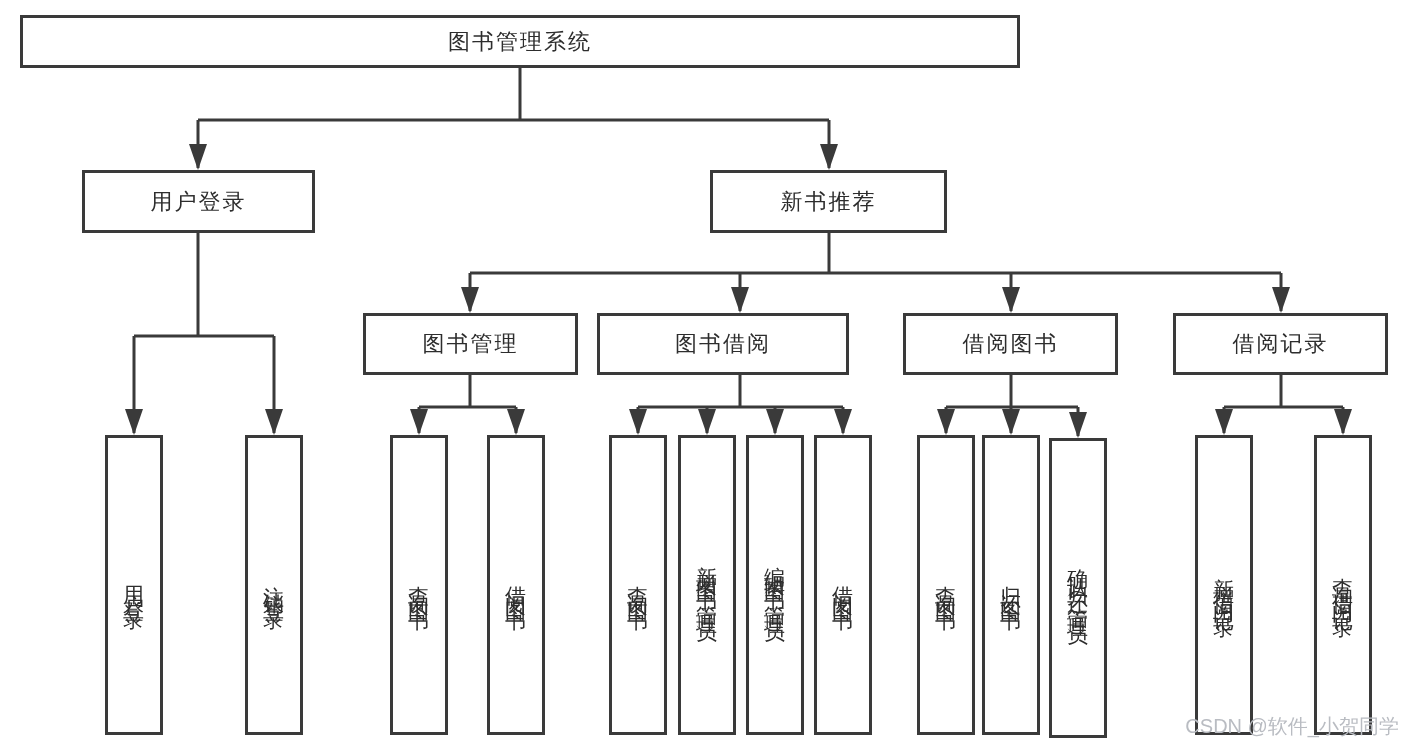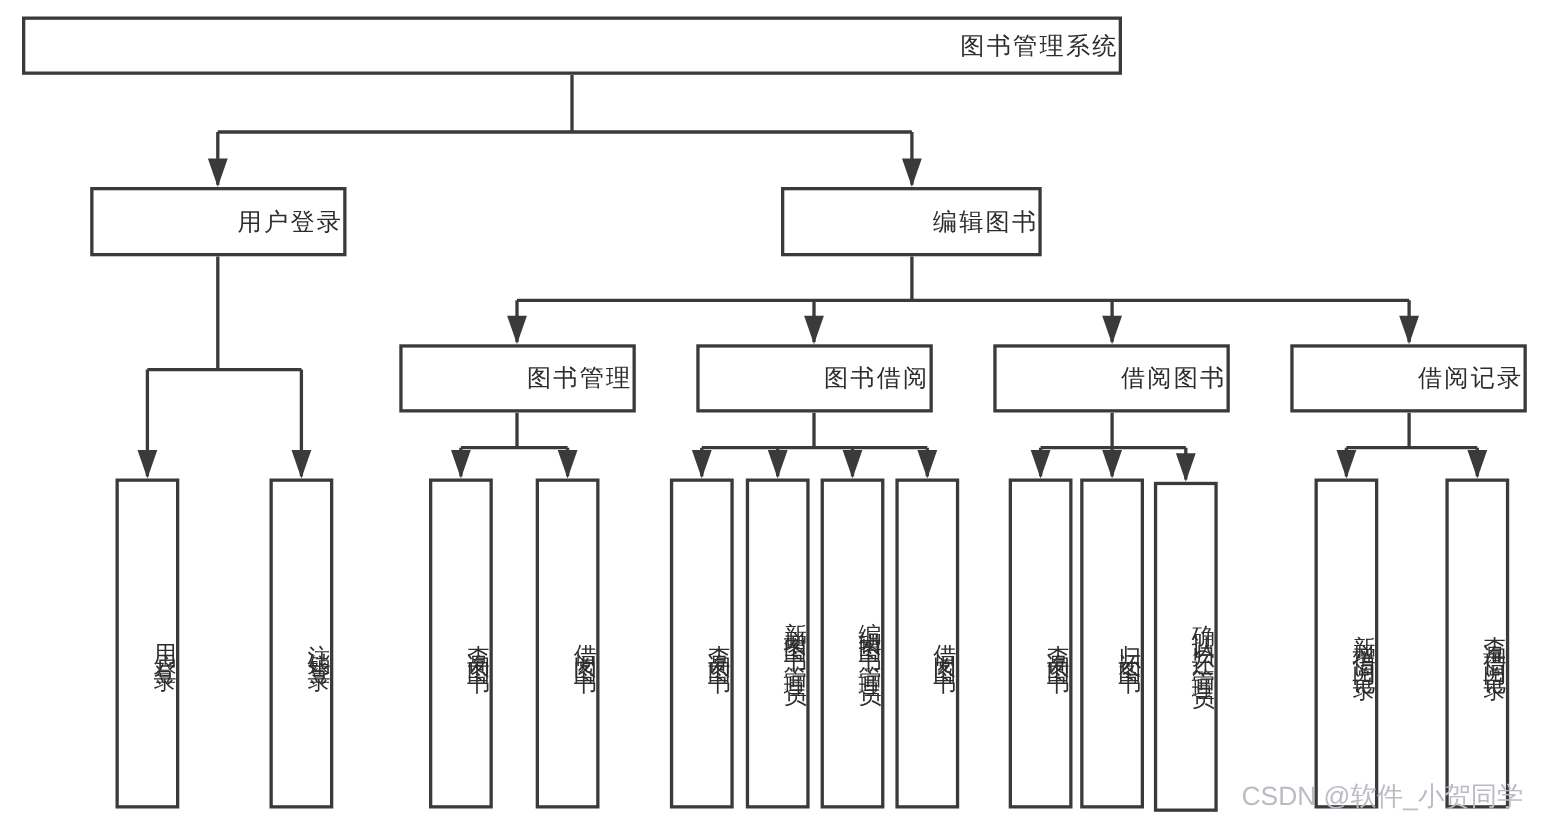--- a/index.html
+++ b/index.html
@@ -29,41 +29,41 @@
     fill:var(--line);
     stroke:none;
   }
   .node{
     position:absolute;
     box-sizing:border-box;
     background:var(--background);
     border:3px solid var(--border);
     display:flex;
     align-items:center;
-    justify-content:flex-end;
+    justify-content:center;
     color:var(--text);
   }
   .node.h .lbl{
     font-size:22px;
     letter-spacing:2px;
     white-space:nowrap;
     line-height:1;
   }
   .node.v .lbl{
     writing-mode:vertical-rl;
     font-size:21px;
     letter-spacing:8px;
     line-height:1;
     white-space:nowrap;
   }
   .watermark{
     position:absolute;
-    right:20px;
+    right:6px;
     bottom:7px;
-    font-size:24px;
+    font-size:20px;
     color:var(--watermark);
     white-space:nowrap;
   }
 </style>
 </head>
 <body>
 
 <div class="canvas">
 
   <svg class="connectors" viewBox="0 0 1405 747" xmlns="http://www.w3.org/2000/svg">
@@ -103,27 +103,27 @@
   </svg>
 
   <div class="node h" style="left:20px;top:15px;width:1000px;height:53px">
     <span class="lbl">图书管理系统</span>
   </div>
 
   <div class="node h" style="left:82px;top:170px;width:233px;height:63px">
     <span class="lbl">用户登录</span>
   </div>
   <div class="node h" style="left:710px;top:170px;width:237px;height:63px">
-    <span class="lbl">编辑图书</span>
+    <span class="lbl">新书推荐</span>
   </div>
 
   <div class="node h" style="left:363px;top:313px;width:215px;height:62px">
     <span class="lbl">图书管理</span>
   </div>
-  <div class="node h" style="left:633px;top:313px;width:215px;height:62px">
+  <div class="node h" style="left:597px;top:313px;width:252px;height:62px">
     <span class="lbl">图书借阅</span>
   </div>
   <div class="node h" style="left:903px;top:313px;width:215px;height:62px">
     <span class="lbl">借阅图书</span>
   </div>
   <div class="node h" style="left:1173px;top:313px;width:215px;height:62px">
     <span class="lbl">借阅记录</span>
   </div>
 
   <div class="node v" style="left:105px;top:435px;width:58px;height:300px">

